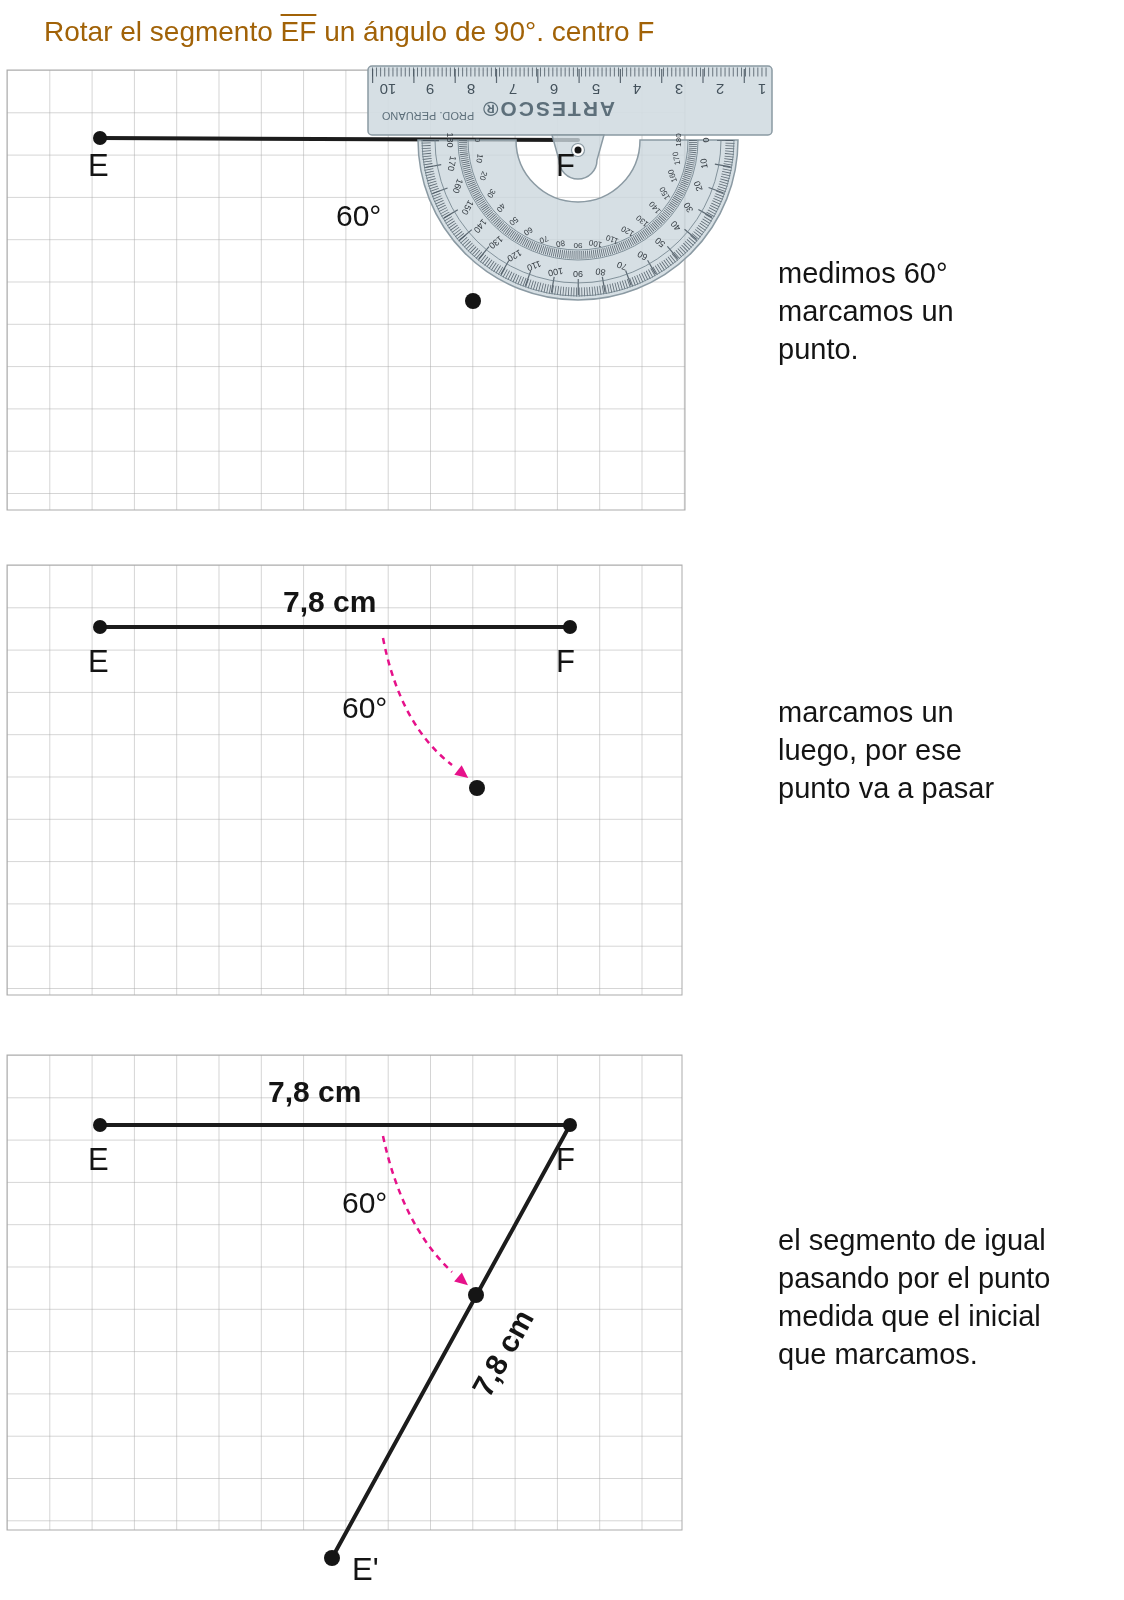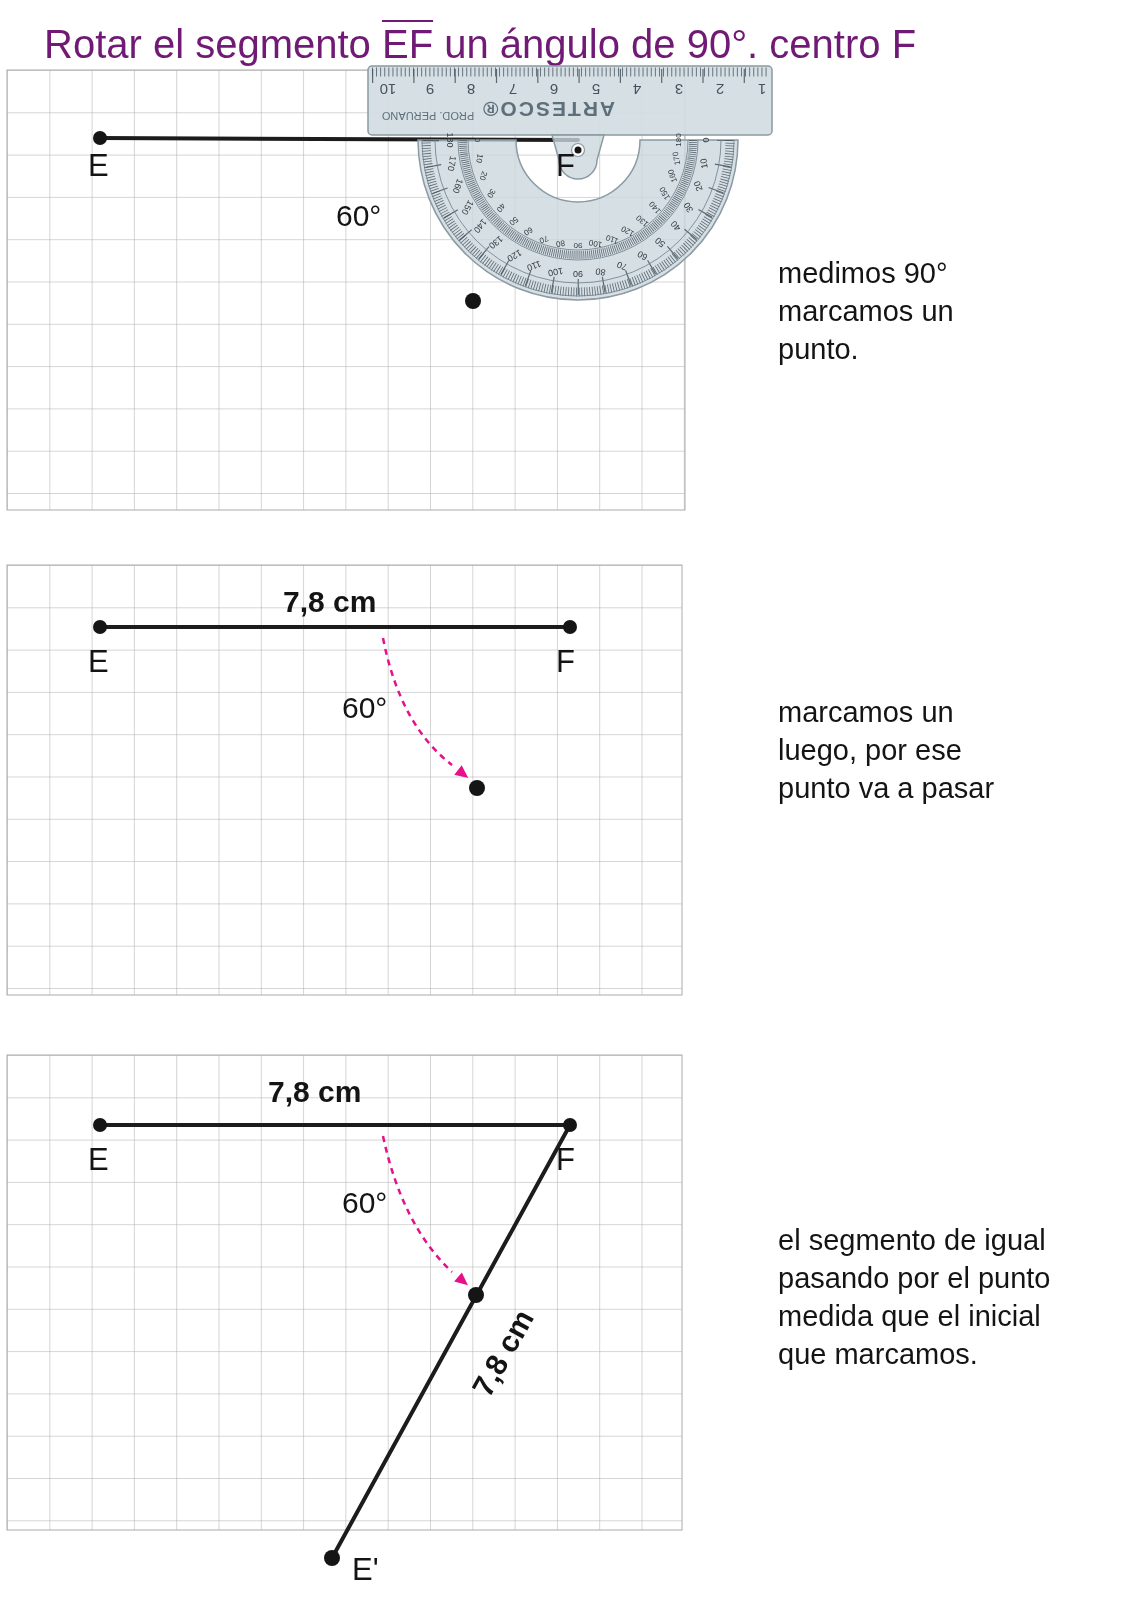--- a/index.html
+++ b/index.html
@@ -1,21 +1,21 @@
 <!DOCTYPE html>
 <html><head>
 <meta charset="utf-8">
 <style>
   html,body{margin:0;padding:0;}
   body{
     width:1124px;height:1600px;position:relative;background:#ffffff;
     font-family:"Liberation Sans", sans-serif;color:#111;overflow:hidden;
   }
   .abs{position:absolute;}
-  #title{left:44px;top:22px;font-size:40px;color:#701a75;letter-spacing:0;}
+  #title{left:44px;top:16px;font-size:28px;color:#a16207;letter-spacing:0;}
   #title .ovl{text-decoration:overline;text-decoration-thickness:2px;}
   .caption{font-size:29px;line-height:38px;color:#141414;}
   svg{display:block;}
   svg text{font-family:"Liberation Sans", sans-serif;fill:#141414;}
   .pointlbl{font-size:31px;}
   .anglelbl{font-size:30px;}
   .lenlbl{font-size:30px;font-weight:bold;}
   .gridrect{fill:#ffffff;stroke:#ababab;stroke-width:1;}
   .seg{stroke:#1c1c1c;stroke-width:4;stroke-linecap:round;fill:none;}
   .dot{fill:#151515;}
@@ -124,21 +124,21 @@
   </g>
 
   <text class="pointlbl" x="88" y="112">E</text>
   <text class="pointlbl" x="556" y="112">F</text>
   <text class="anglelbl" x="336" y="162">60°</text>
 
   <circle class="dot" cx="473" cy="237" r="8"></circle>
 </svg>
 
 <div class="abs caption" style="left:778px;top:254px;">
-  <div>medimos 90°</div>
+  <div>medimos 60°</div>
   <div>marcamos un</div>
   <div>punto.</div>
 </div>
 
 <svg class="abs" style="left:0;top:560px;" width="1124" height="450">
   <defs>
     <pattern id="grid2" width="42.3" height="42.3" patternUnits="userSpaceOnUse" x="7" y="5">
       <path d="M 42.3 0 L 0 0 0 42.3" fill="none" stroke="#ababab" stroke-width="1"></path>
     </pattern>
   </defs>

